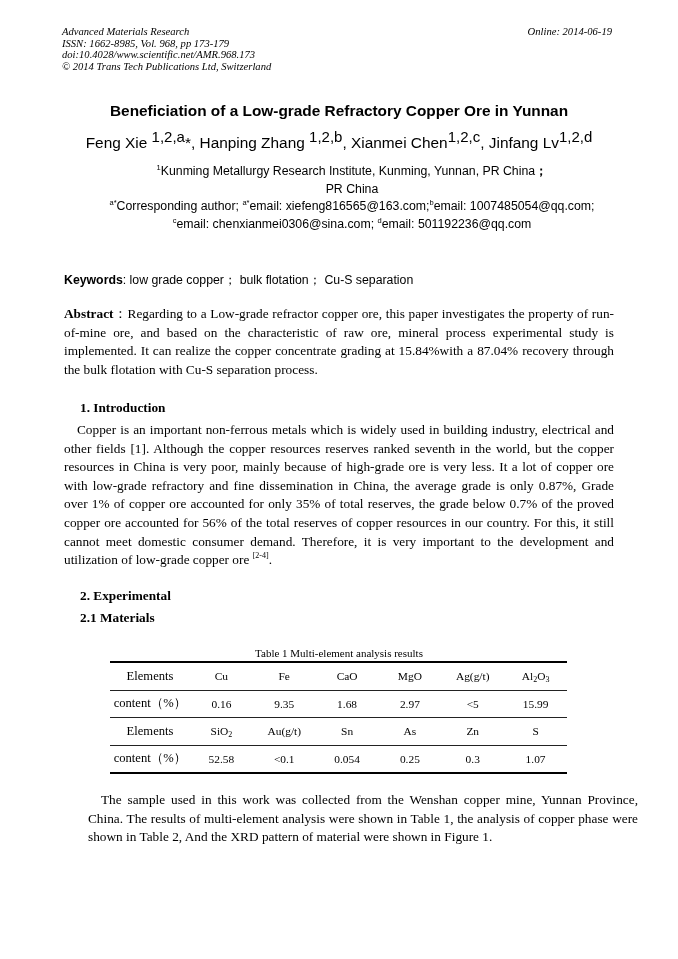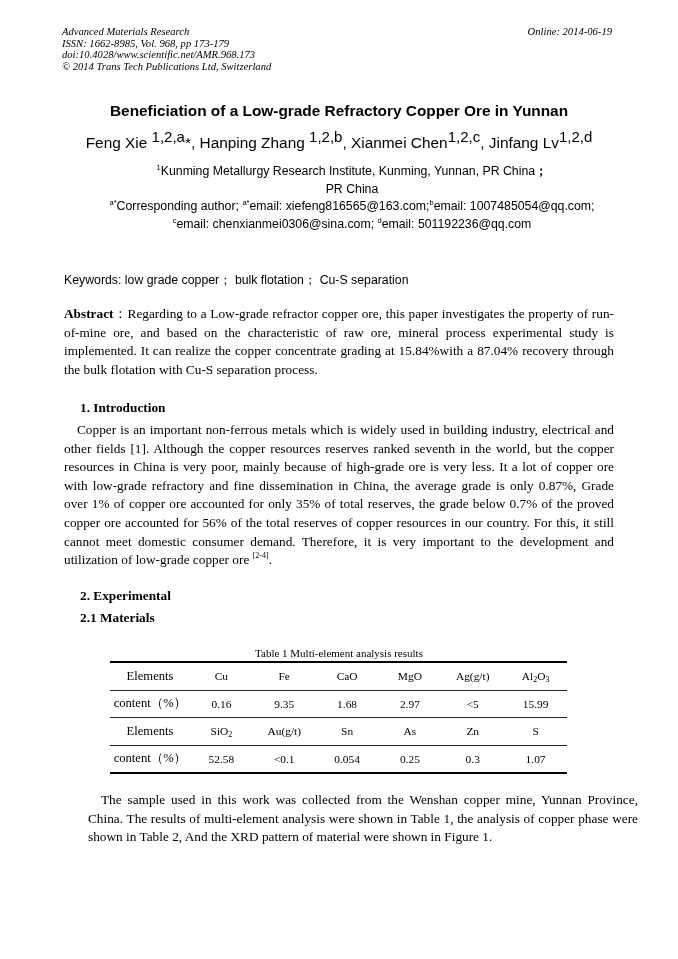--- a/index.html
+++ b/index.html
@@ -80,21 +80,21 @@
       line-height: 0;
     }
     .keywords {
       position: absolute;
       left: 64px; top: 260px;
       font-family: "Liberation Sans", sans-serif;
       font-size: 12.3px;
       line-height: 16px;
       white-space: nowrap;
     }
-    .keywords b { font-weight: normal; }
+    .keywords b { font-weight: bold; }
     .body-text {
       position: absolute;
       left: 64px; width: 550px;
       font-family: "Liberation Serif", serif;
       font-size: 13.3px;
       line-height: 18.6px;
       text-align: justify;
     }
     .abstract { top: 293px; }
     .abstract b { font-weight: bold; }

